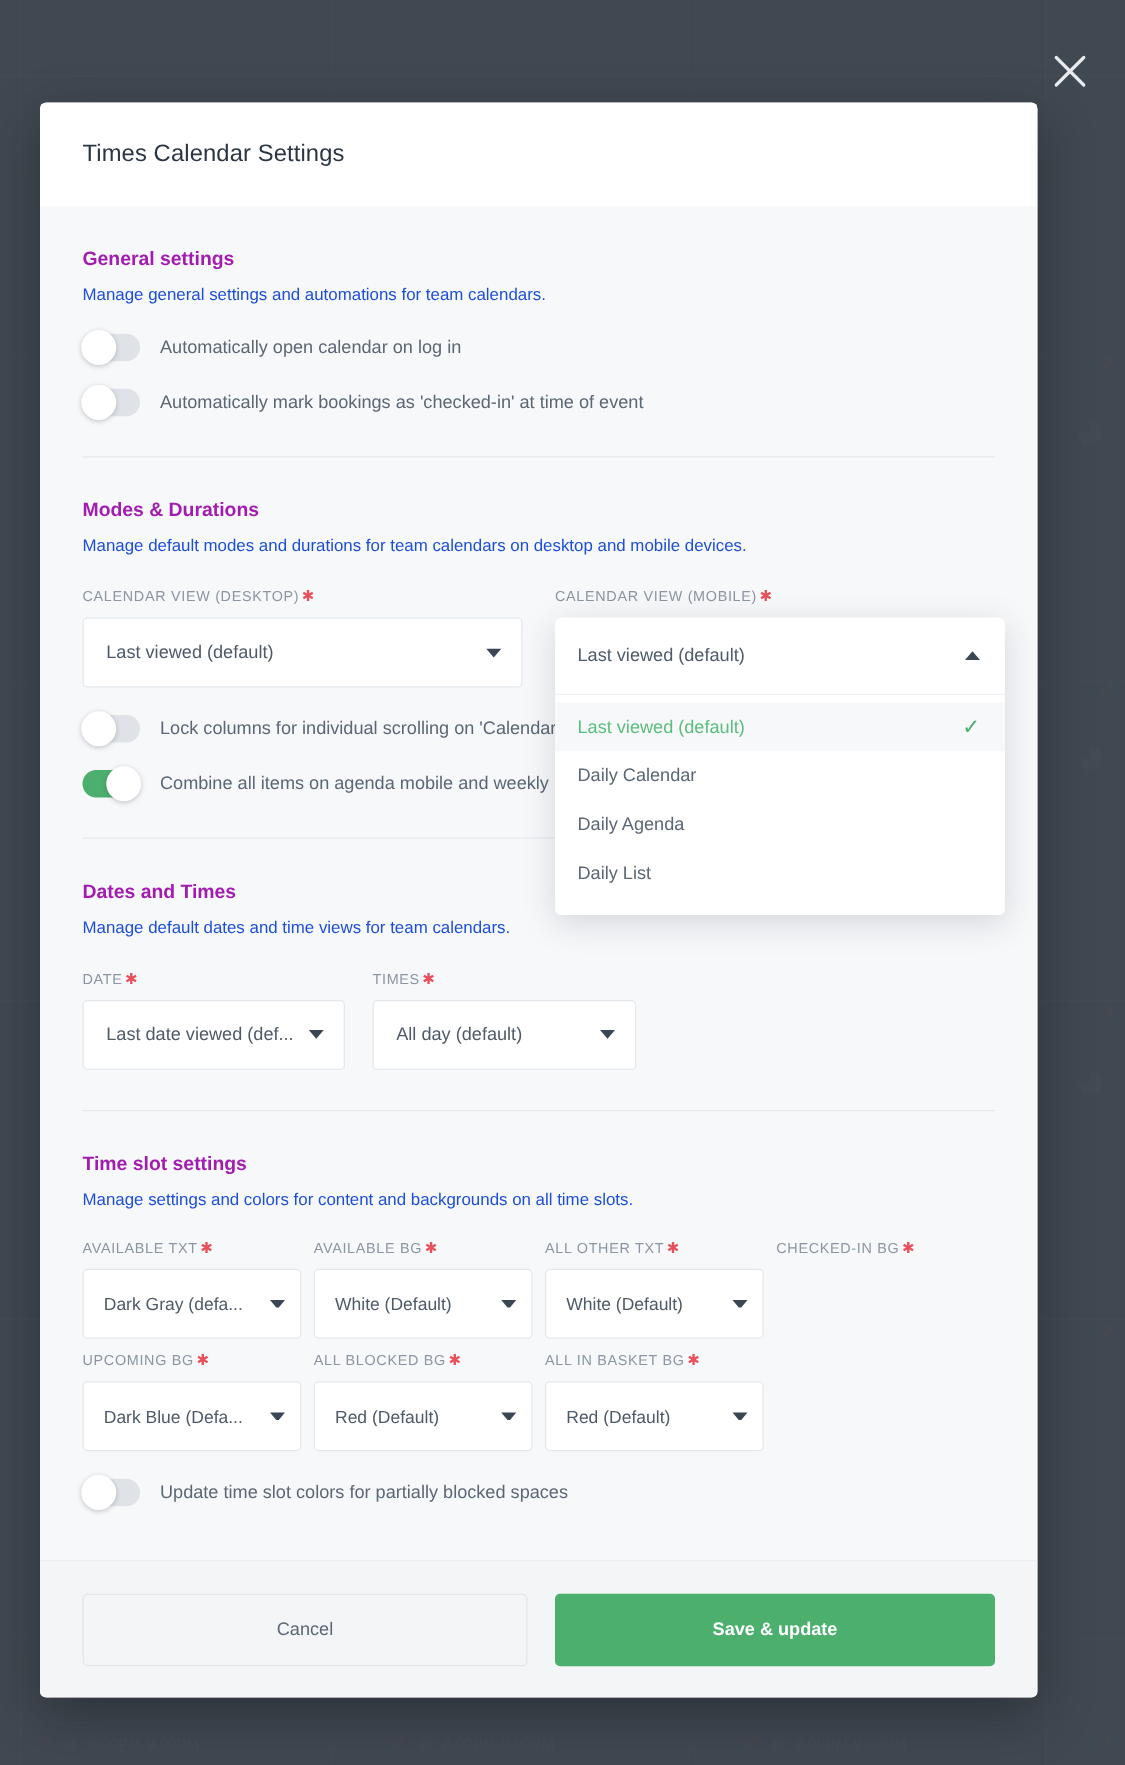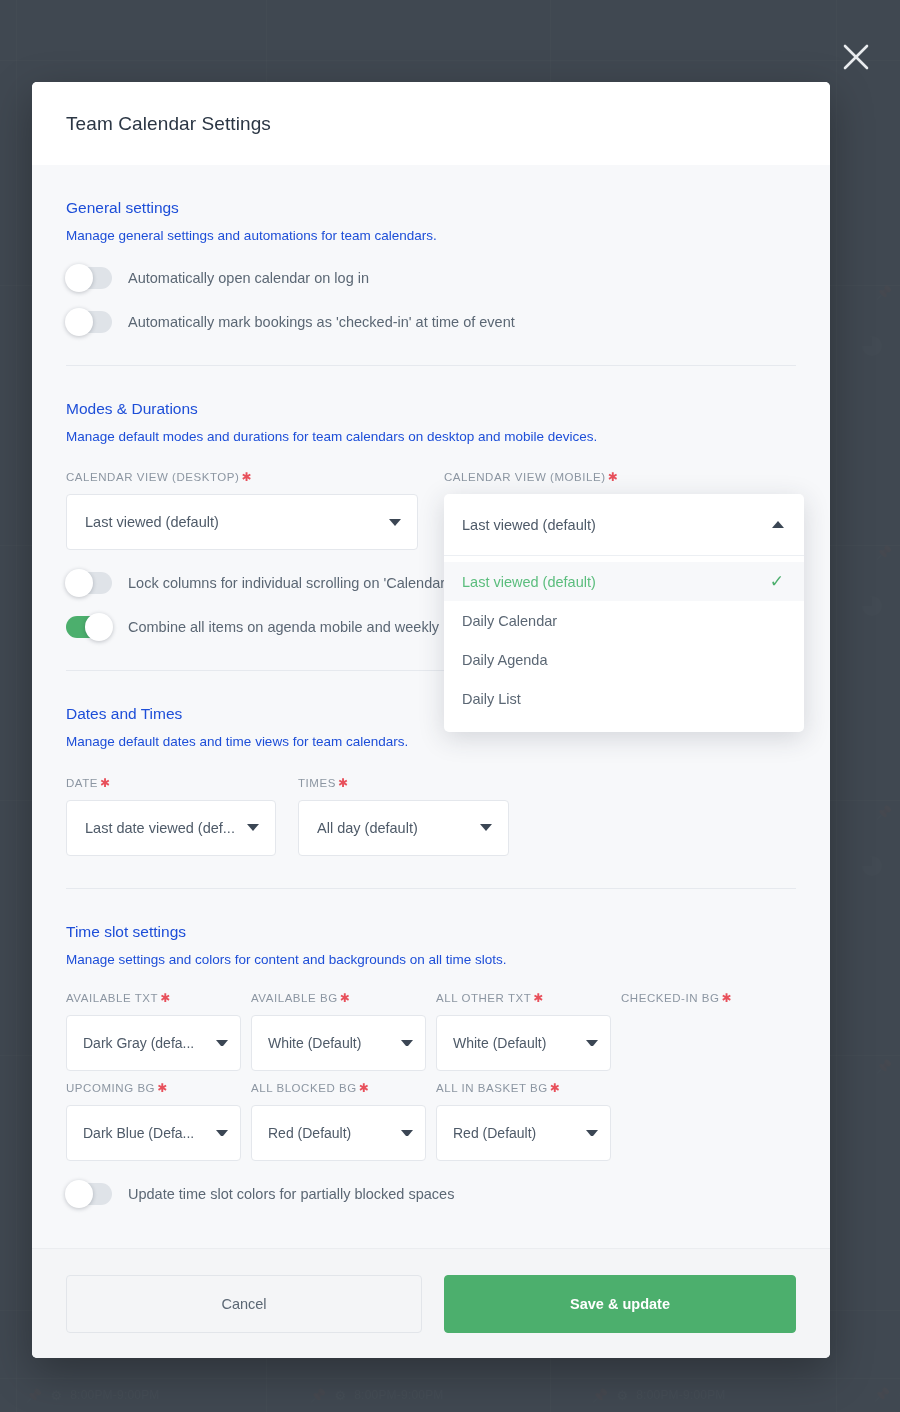--- a/index.html
+++ b/index.html
@@ -107,22 +107,23 @@
     background: #f7f8fa;
     padding: 0 34px;
     position: relative;
     overflow: visible;
   }
 
   
   .section { padding-top: 34px; }
   .section-title {
     font-size: 15.5px;
-    color: #1d4ed8;
+    color: #a21caf;
     margin-bottom: 10px;
+    font-weight: bold;
   }
   .section-desc {
     font-size: 13.5px;
     color: #1d4ed8;
     line-height: 1.35;
   }
   .divider {
     height: 1px;
     background: #e6e9ee;
     margin-top: 32px;
@@ -364,21 +365,21 @@
 <div id="close-btn">
   <svg width="34" height="34" viewBox="0 0 34 34">
     <line x1="6" y1="6" x2="28" y2="28" stroke="#e9ebee" stroke-width="2.6" stroke-linecap="round"></line>
     <line x1="28" y1="6" x2="6" y2="28" stroke="#e9ebee" stroke-width="2.6" stroke-linecap="round"></line>
   </svg>
 </div>
 
 <div id="modal">
 
   <div class="modal-header">
-    <div class="modal-title">Team Calendar Settings</div>
+    <div class="modal-title">Times Calendar Settings</div>
   </div>
 
   <div class="modal-body">
 
     <div class="section">
       <div class="section-title">General settings</div>
       <div class="section-desc">Manage general settings and automations for team calendars.</div>
 
       <div class="toggle-row">
         <div class="toggle">

